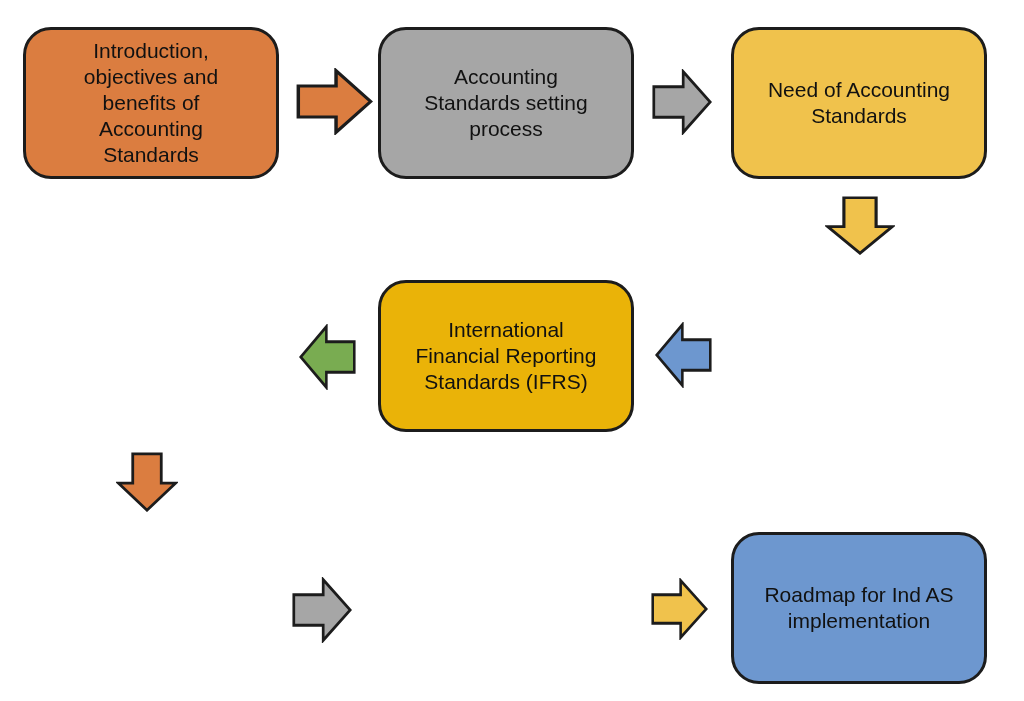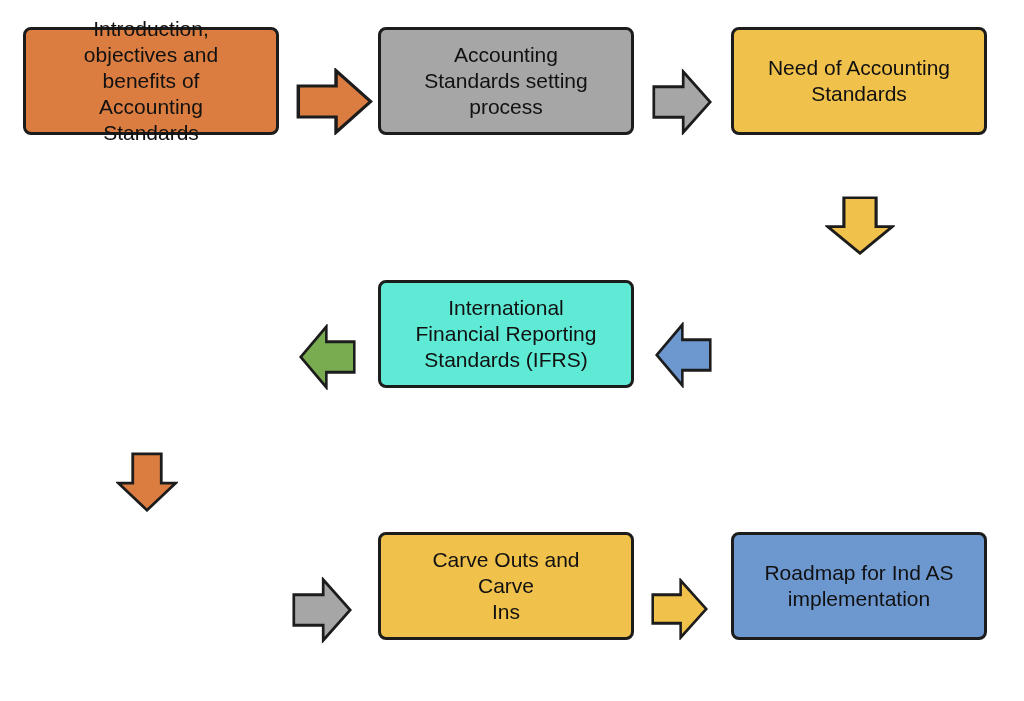--- a/index.html
+++ b/index.html
@@ -11,23 +11,23 @@
     position: relative;
     width: 1024px;
     height: 701px;
     background: #ffffff;
     font-family: "Liberation Sans", sans-serif;
     overflow: hidden;
   }
   .node {
     position: absolute;
     width: 256px;
-    height: 108px;
+    height: 152px;
     border: 3px solid #1c1c1c;
-    border-radius: 8px;
+    border-radius: 28px;
     box-sizing: border-box;
     display: flex;
     align-items: center;
     justify-content: center;
     text-align: center;
     padding: 8px 28px;
   }
   .node-label {
     font-size: 21px;
     line-height: 26px;
@@ -41,21 +41,21 @@
   .arrow polygon {
     stroke: #1c1c1c;
     stroke-width: 4.5;
     stroke-linejoin: miter;
   }
   
   .c-orange { background: #DB7D40; }
   .c-gray   { background: #A6A6A6; }
   .c-yellow { background: #F0C24C; }
   .c-blue   { background: #6D97CF; }
-  .c-green  { background: #5eead4; }
+  .c-green  { background: #eab308; }
   .f-orange { fill: #DB7D40; }
   .f-gray   { fill: #A6A6A6; }
   .f-yellow { fill: #F0C24C; }
   .f-blue   { fill: #6D97CF; }
   .f-green  { fill: #79AC51; }
 </style>
 </head>
 <body>
 
 <div class="canvas">
@@ -109,24 +109,20 @@
 
   <svg class="arrow" style="left:116px; top:452px; width:62px; height:60px;" viewBox="0 0 100 100" preserveAspectRatio="none">
     <polygon class="f-orange" points="27,3 73,3 73,52 96,52 50,97 4,52 27,52"></polygon>
   </svg>
 
 
   <svg class="arrow" style="left:292px; top:577px; width:60px; height:66px;" viewBox="0 0 100 100" preserveAspectRatio="none">
     <polygon class="f-gray" points="3,27 52,27 52,4 97,50 52,96 52,73 3,73"></polygon>
   </svg>
 
-  <div class="node c-yellow" style="left:378px; top:532px;">
-    <span class="node-label">Carve Outs and Carve
-Ins</span>
-  </div>
 
   <svg class="arrow" style="left:651px; top:578px; width:57px; height:62px;" viewBox="0 0 100 100" preserveAspectRatio="none">
     <polygon class="f-yellow" points="3,27 52,27 52,4 97,50 52,96 52,73 3,73"></polygon>
   </svg>
 
   <div class="node c-blue" style="left:731px; top:532px;">
     <span class="node-label">Roadmap for Ind AS
 implementation</span>
   </div>
 

